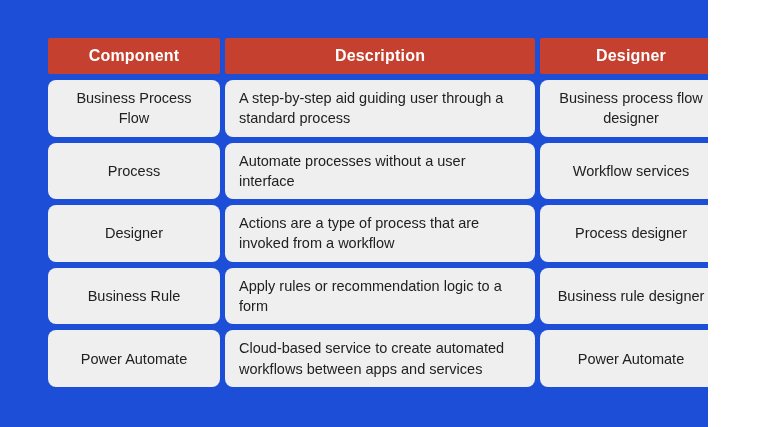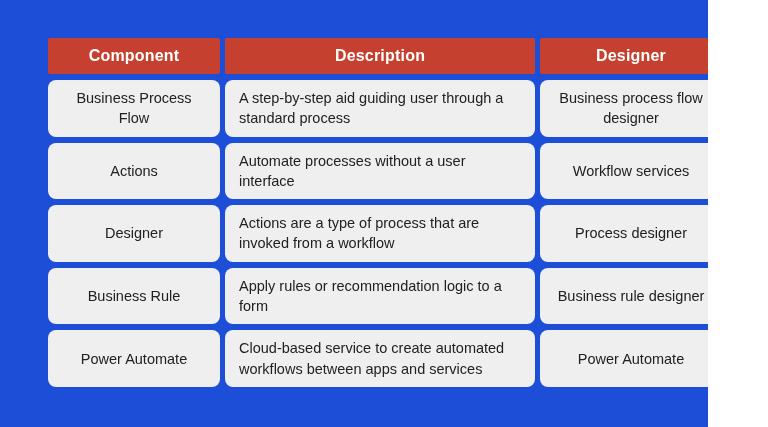--- a/index.html
+++ b/index.html
@@ -68,21 +68,21 @@
     <div class="grid">
 
       <div class="hcell">Component</div>
       <div class="hcell">Description</div>
       <div class="hcell">Designer</div>
 
       <div class="cell center">Business Process Flow</div>
       <div class="cell left">A step-by-step aid guiding user through a standard process</div>
       <div class="cell center">Business process flow designer</div>
 
-      <div class="cell center">Actions</div>
+      <div class="cell center">Process</div>
       <div class="cell left">Automate processes without a user interface</div>
       <div class="cell center">Workflow services</div>
 
       <div class="cell center">Designer</div>
       <div class="cell left">Actions are a type of process that are invoked from a workflow</div>
       <div class="cell center">Process designer</div>
 
       <div class="cell center">Business Rule</div>
       <div class="cell left">Apply rules or recommendation logic to a form</div>
       <div class="cell center">Business rule designer</div>

